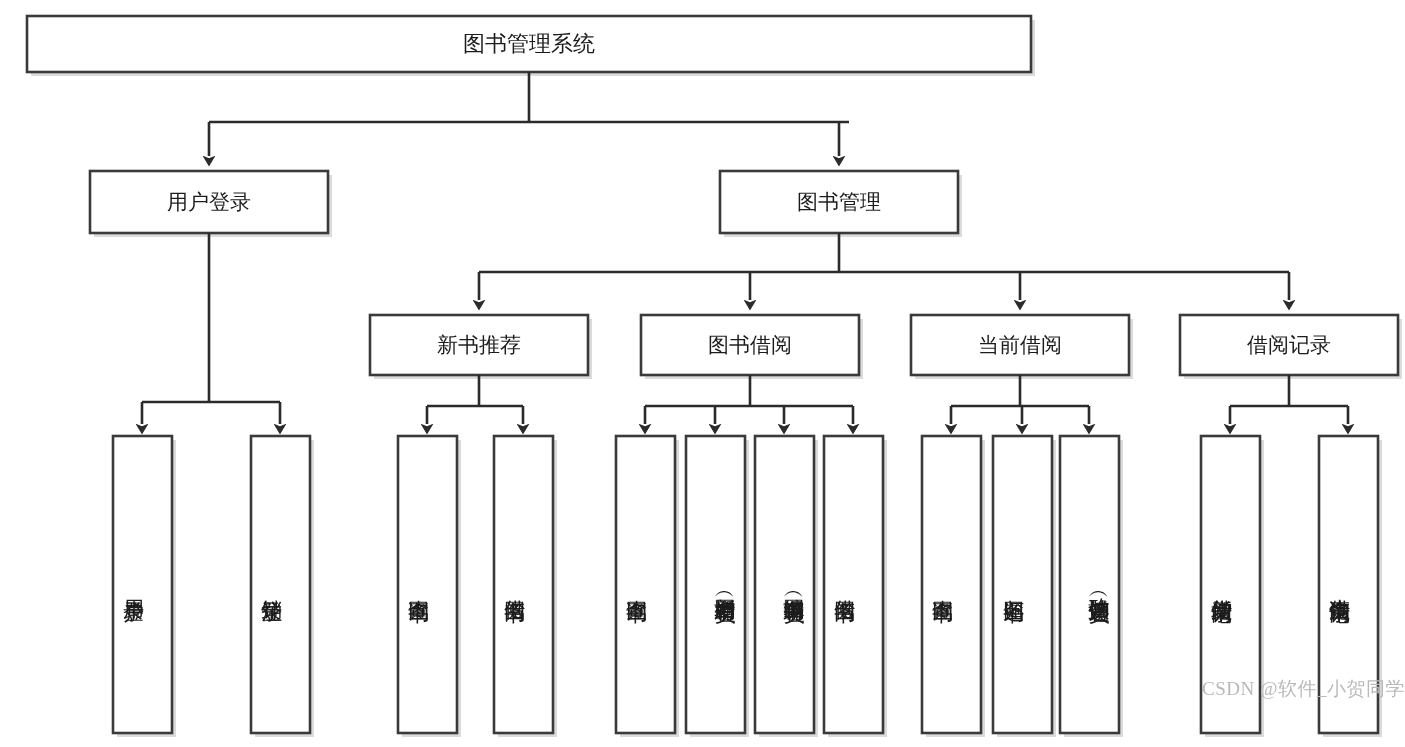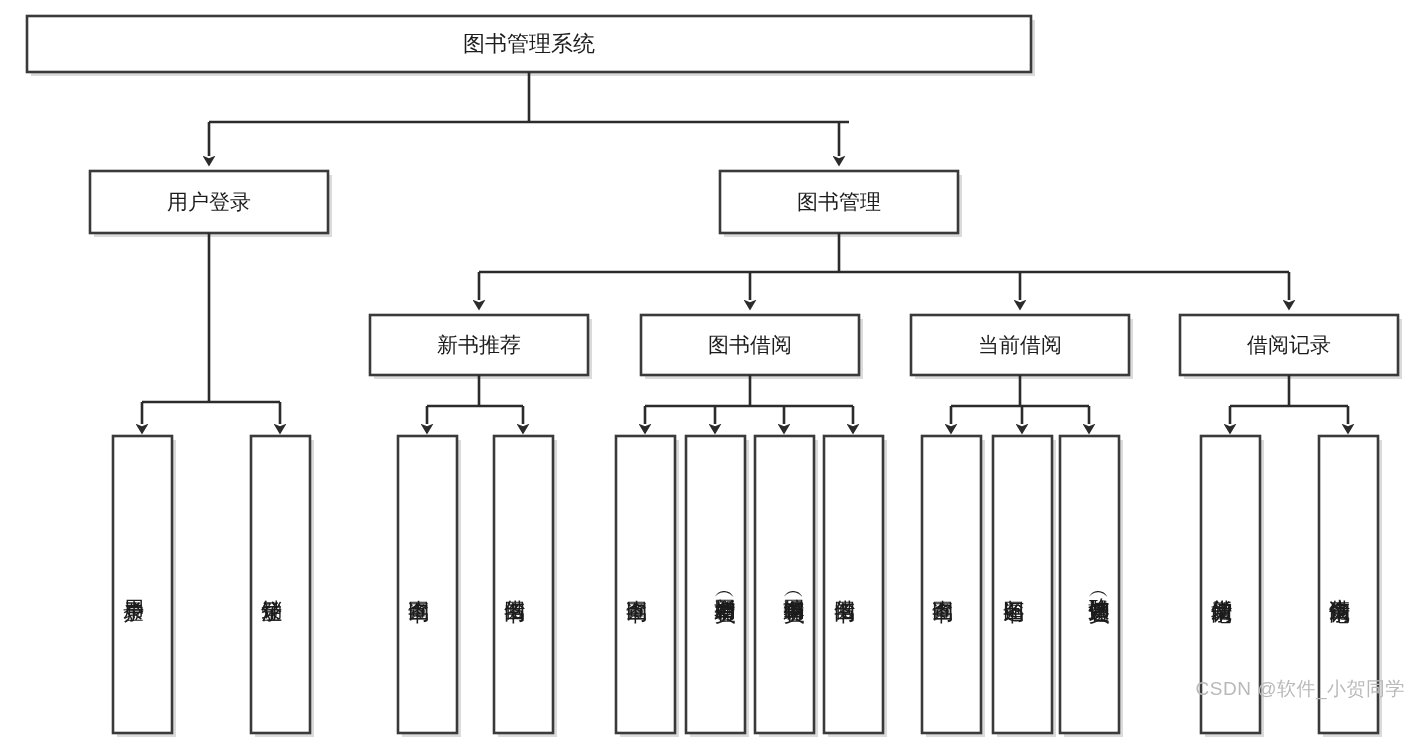--- a/index.html
+++ b/index.html
@@ -68,21 +68,21 @@
     align-items: center;
     justify-content: center;
     white-space: nowrap;
     pointer-events: none;
     user-select: none;
   }
   .watermark {
     position: absolute;
     right: 9px;
     bottom: 5px;
-    font-family: Liberation Sans, sans-serif;
+    font-family: Liberation Serif, serif;
     font-size: 19px;
     color: #b9b9b9;
     letter-spacing: 0.5px;
     white-space: nowrap;
     user-select: none;
   }
 </style>
 </head>
 <body>
 

